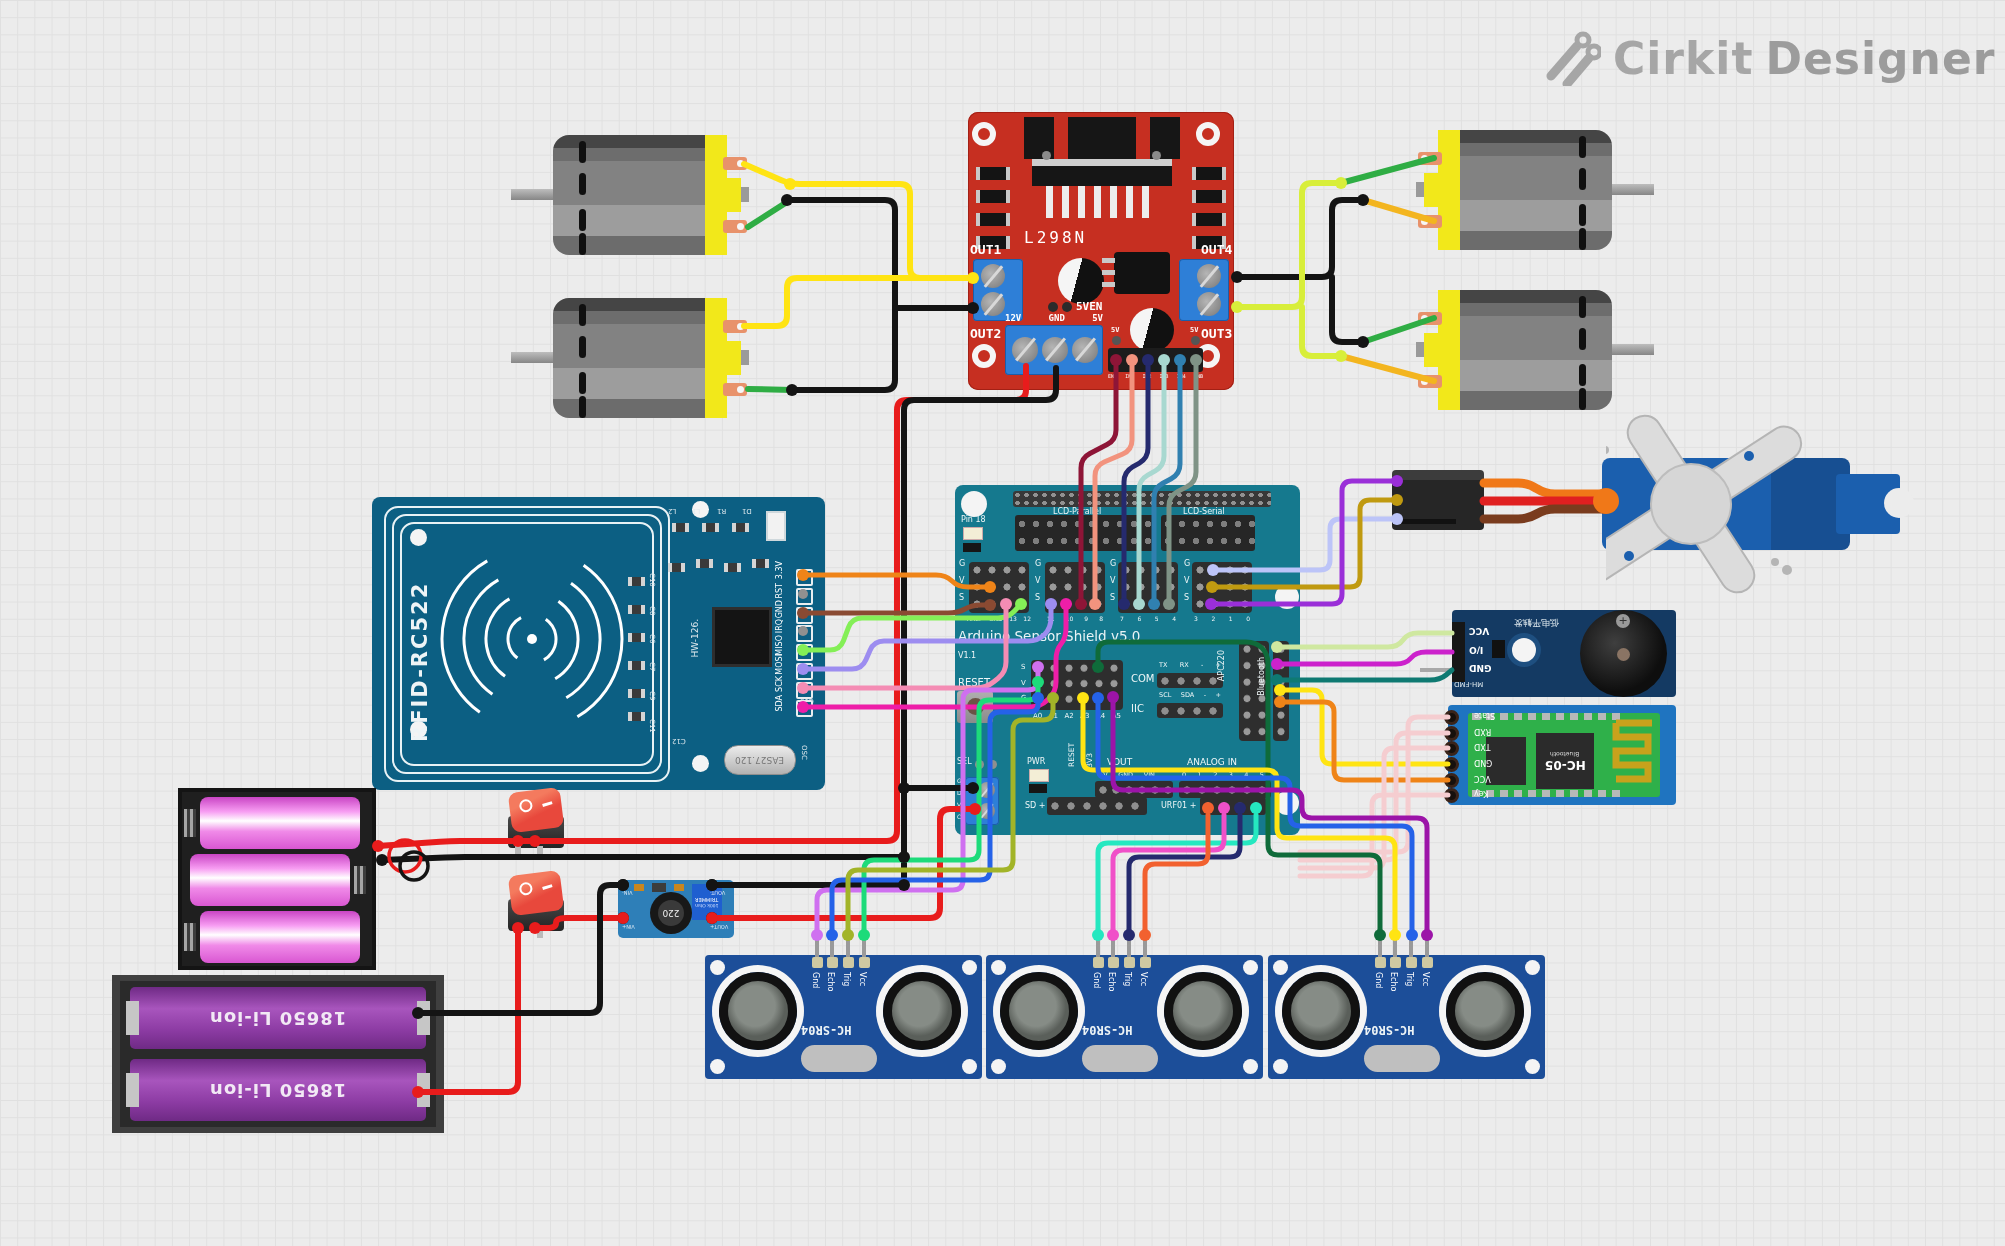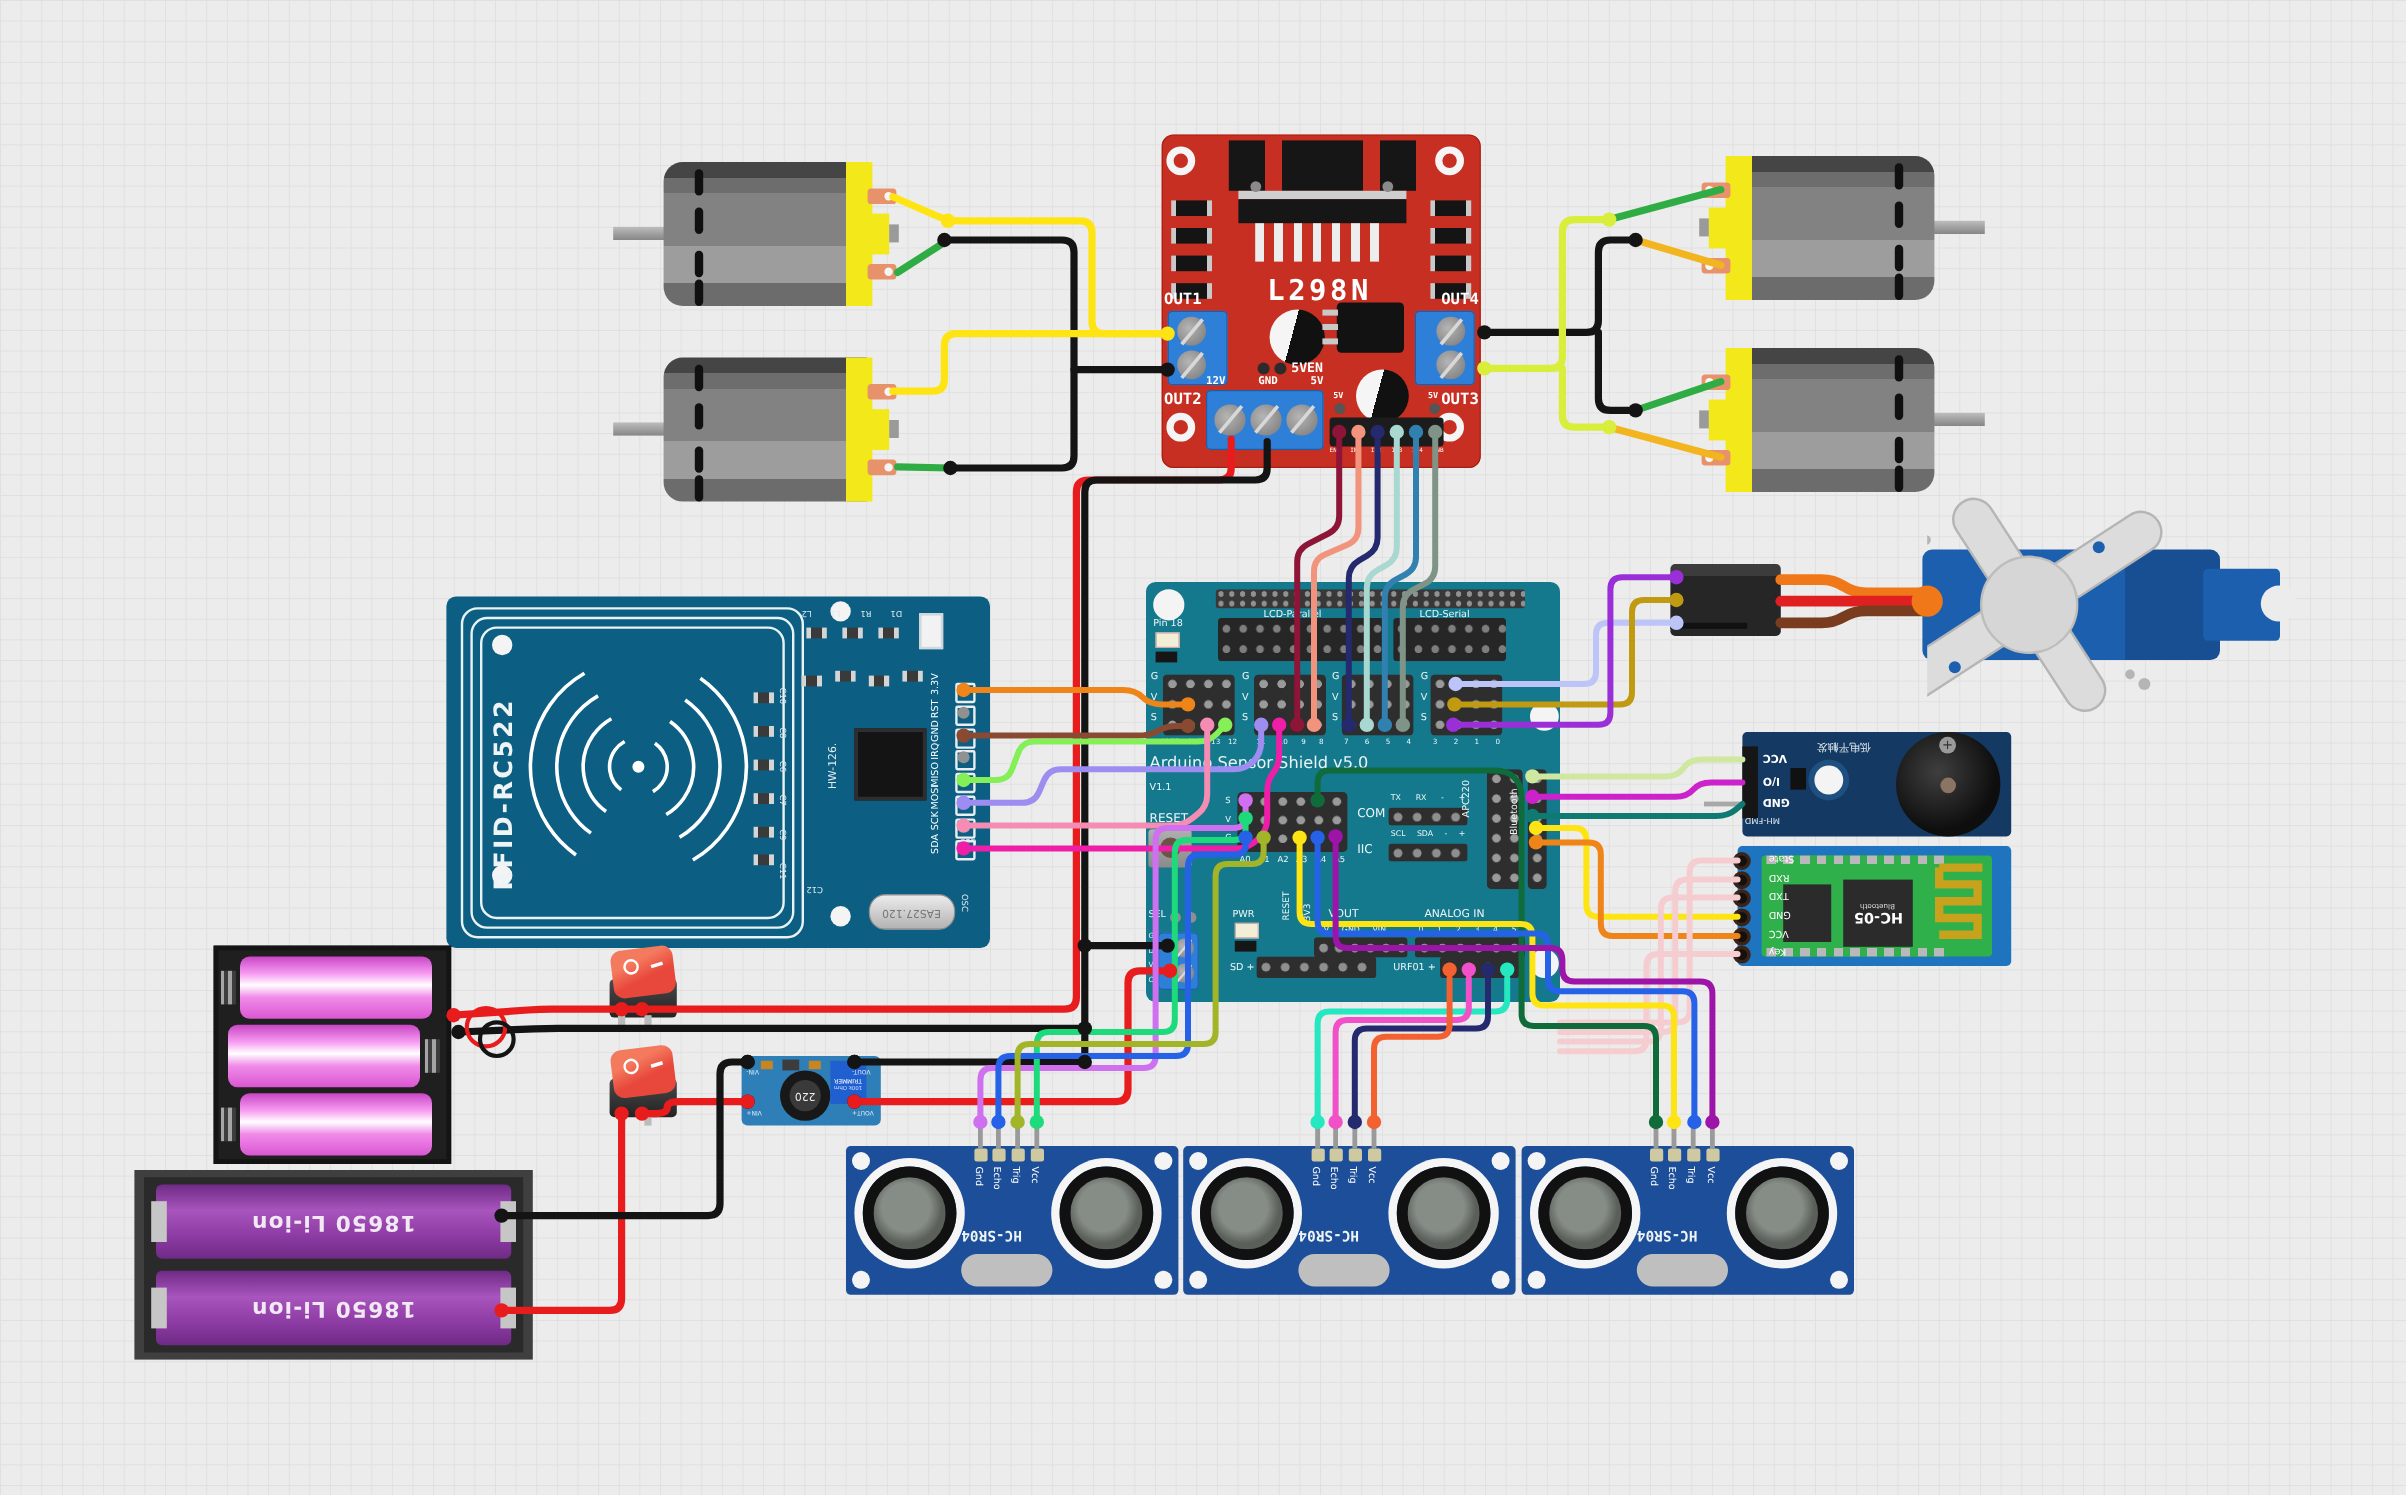--- a/index.html
+++ b/index.html
@@ -85,20 +85,30 @@
   .sw-rock{position:absolute;left:4px;top:0;width:52px;height:40px;background:linear-gradient(160deg,#f47a5e 30%,#e8483c 60%);border-radius:9px;transform:rotate(-7deg);}
   .sw-o{position:absolute;left:10px;top:8px;width:9px;height:9px;border:2px solid #fff;border-radius:50%;transform:rotate(-15deg);}
   .sw-d{position:absolute;right:9px;top:14px;width:10px;height:3px;background:#fff;transform:rotate(-10deg);}
   .sw-pin{position:absolute;top:56px;width:6px;height:9px;background:#bbb;}
 </style>
 </head>
 <body>
 
 <div id="canvas">
 
+  <div class="c logo" style="left:1545px;top:30px;">
+    <svg width="56" height="56" viewBox="0 0 56 56">
+      <line x1="6" y1="46" x2="32" y2="16" stroke="#a6a6a6" stroke-width="9" stroke-linecap="round"></line>
+      <circle cx="38" cy="10" r="6" stroke="#a6a6a6" stroke-width="5" fill="none"></circle>
+      <line x1="22" y1="54" x2="44" y2="28" stroke="#a6a6a6" stroke-width="9" stroke-linecap="round"></line>
+      <circle cx="49" cy="22" r="6" stroke="#a6a6a6" stroke-width="5" fill="none"></circle>
+    </svg>
+    <span class="lg1">Cirkit</span>
+    <span class="lg2">Designer</span>
+  </div>
 
   <div class="c comp motor" style="left:553px;top:135px;">
     <div class="m-shaft"></div>
     <div class="m-body"></div>
     <i class="m-slot" style="top:6px;"></i>
       <i class="m-slot" style="top:38px;"></i>
       <i class="m-slot" style="top:74px;"></i>
       <i class="m-slot" style="top:98px;"></i>
     <div class="m-cap"></div>
       <div class="m-tab"></div>
@@ -160,21 +170,21 @@
       <span style="position:absolute;left:128px;top:34px;width:9px;height:9px;border-radius:50%;background:#8a8a8a;"></span>
     </div>
     <i class="diode" style="left:8px;top:55px;"></i>
     <i class="diode" style="left:8px;top:78px;"></i>
       <i class="diode" style="left:8px;top:101px;"></i>
       <i class="diode" style="left:8px;top:124px;"></i>
     <i class="diode" style="left:224px;top:55px;"></i>
     <i class="diode" style="left:224px;top:78px;"></i>
       <i class="diode" style="left:224px;top:101px;"></i>
       <i class="diode" style="left:224px;top:124px;"></i>
-    <span class="t mono" style="left:56px;top:116px;font-size:24px;font-weight:bold;color:#fff;letter-spacing:3px;margin-left:32px;">L298N</span>
+    <span class="t mono" style="left:56px;top:116px;font-size:16px;font-weight:normal;color:#fff;letter-spacing:3px;">L298N</span>
     <span class="t mono wlab" style="left:2px;top:130px;font-size:13px;">OUT1</span>
     <span class="t mono wlab" style="left:233px;top:130px;font-size:13px;">OUT4</span>
     <span class="t mono wlab" style="left:2px;top:214px;font-size:13px;">OUT2</span>
     <span class="t mono wlab" style="left:233px;top:214px;font-size:13px;">OUT3</span>
     <div class="term" style="left:5px;top:147px;width:50px;height:62px;">
       <i class="screw" style="left:8px;top:5px;width:24px;height:24px;"></i>
       <i class="screw" style="left:8px;top:33px;width:24px;height:24px;"></i>
     </div>
     <div class="term" style="left:211px;top:147px;width:50px;height:62px;">
       <i class="screw" style="left:18px;top:5px;width:24px;height:24px;"></i>

